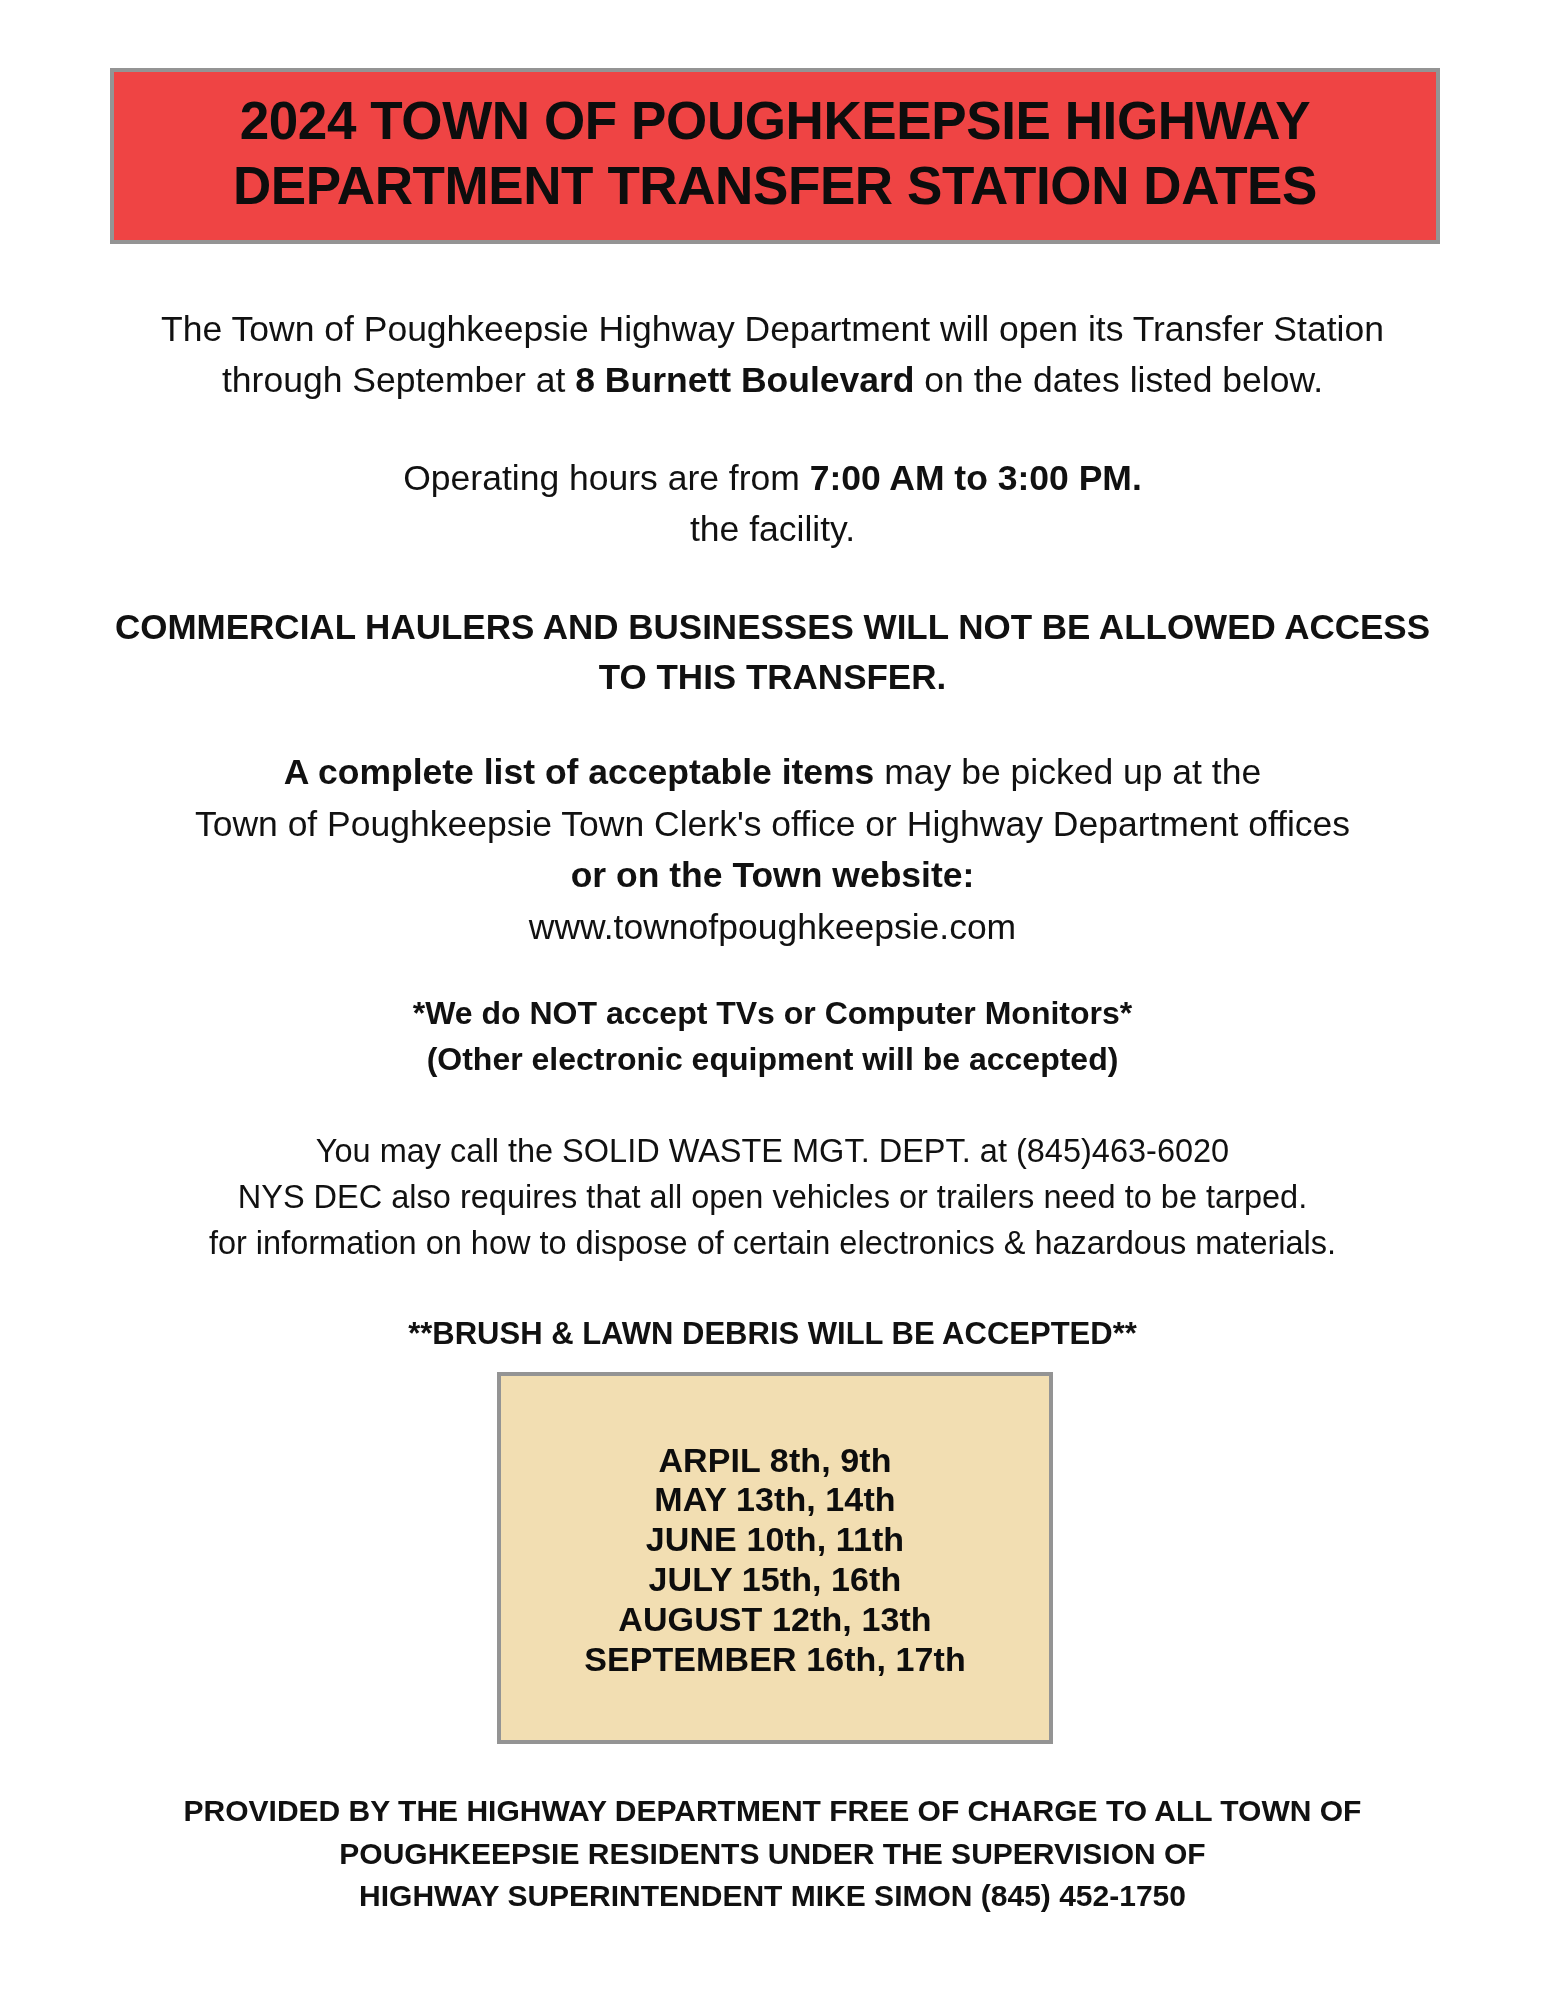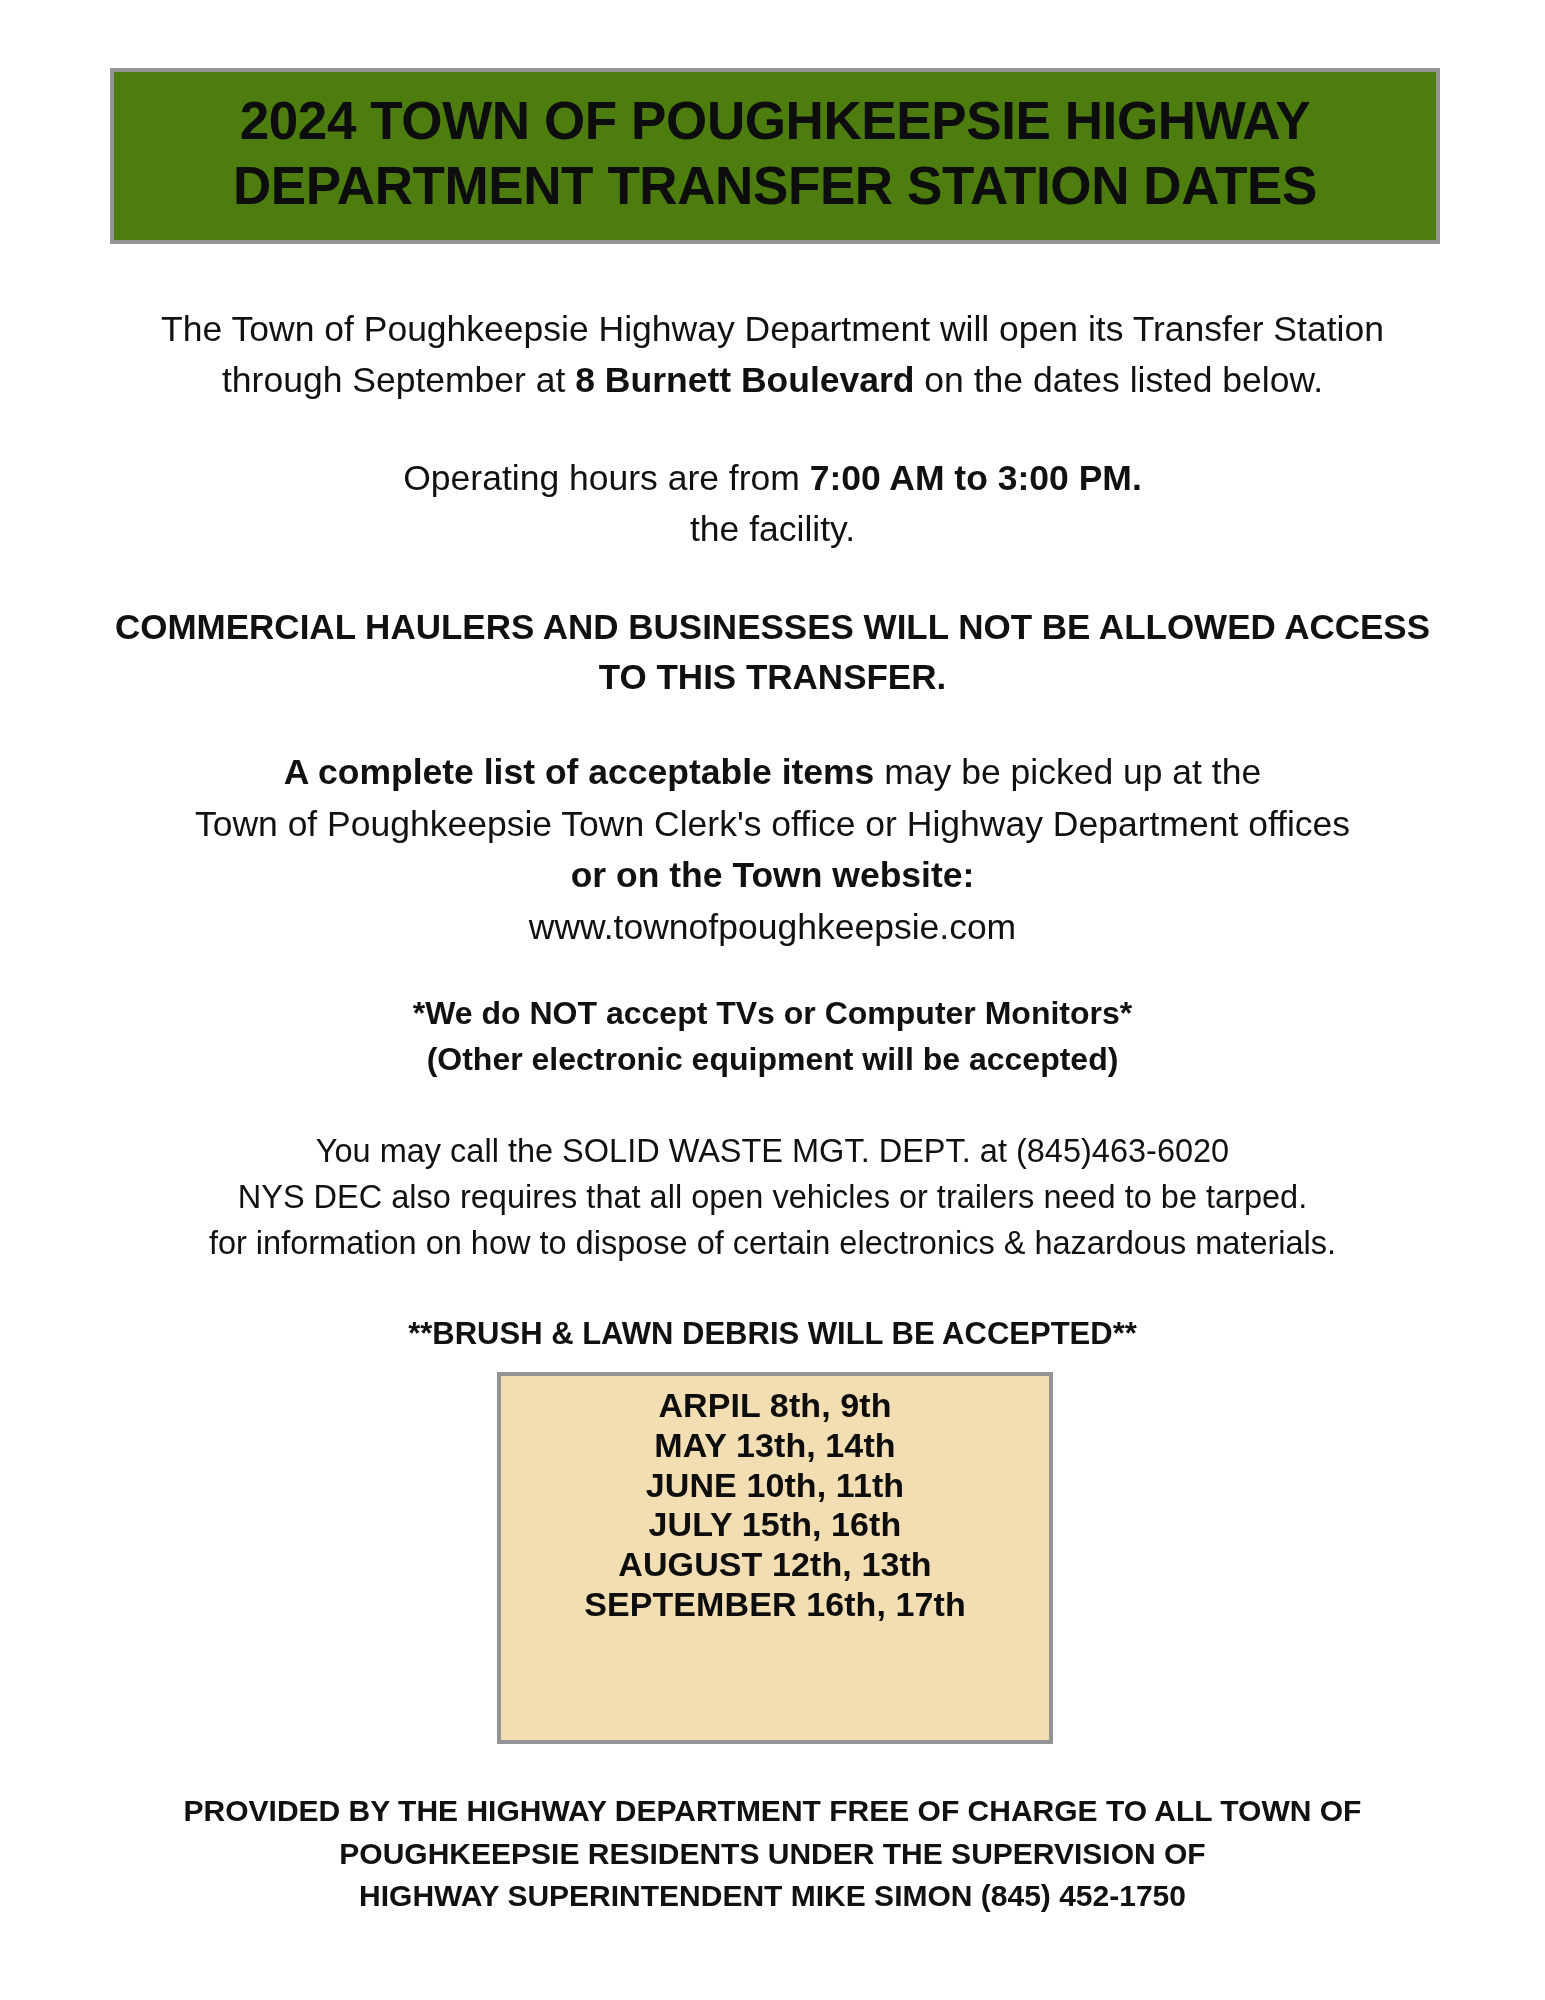--- a/index.html
+++ b/index.html
@@ -25,21 +25,21 @@
     background: #ffffff;
   }
 
   
   .title-banner {
     position: absolute;
     left: 110px;
     top: 68px;
     width: 1330px;
     padding: 16px 26px 22px 26px;
-    background: #4d7c0f;
+    background: #ef4444;
     border: 4px solid #949494;
     text-align: center;
   }
   .title-text {
     font-size: 53px;
     font-weight: 700;
     line-height: 1.23;
     letter-spacing: -0.4px;
     color: #0d0d0d;
     margin: 0;
@@ -98,20 +98,21 @@
     position: absolute;
     left: 497px;
     top: 1372px;
     width: 556px;
     height: 372px;
     background: #F2DEB2;
     border: 4px solid #949494;
     display: flex;
     flex-direction: column;
     align-items: center;
+    justify-content: center;
     padding: 10px 0 6px 0;
   }
   .date-line {
     font-size: 34px;
     font-weight: 700;
     line-height: 1.17;
     color: #0d0d0d;
     letter-spacing: 0.1px;
     white-space: nowrap;
   }

